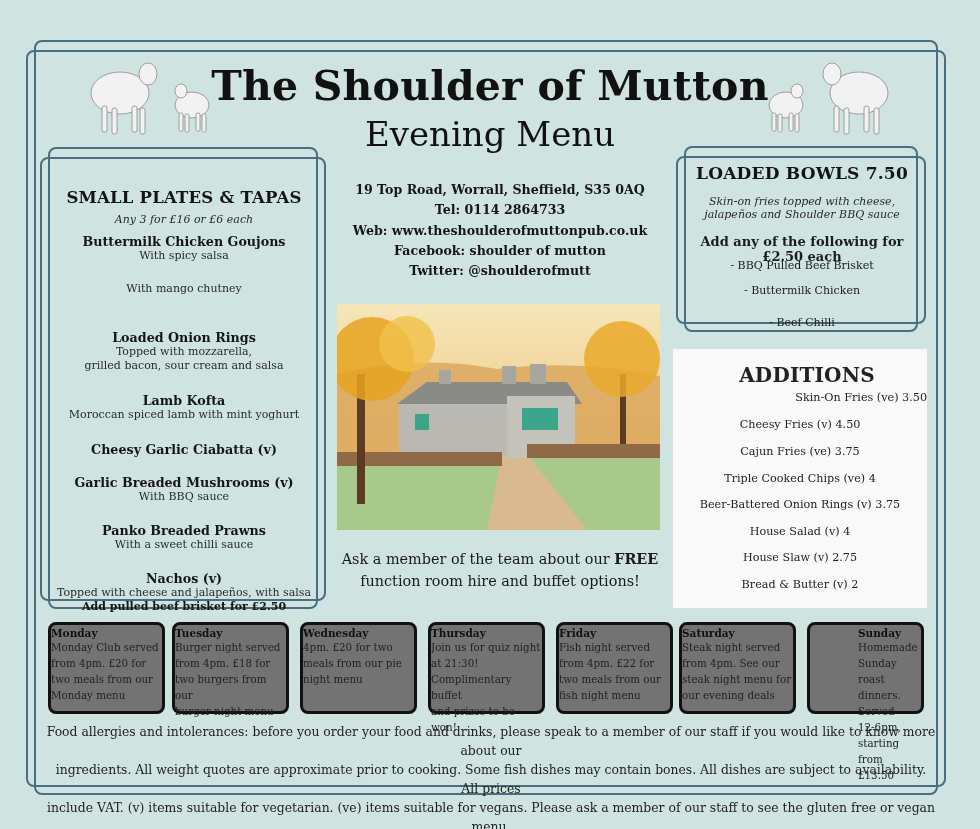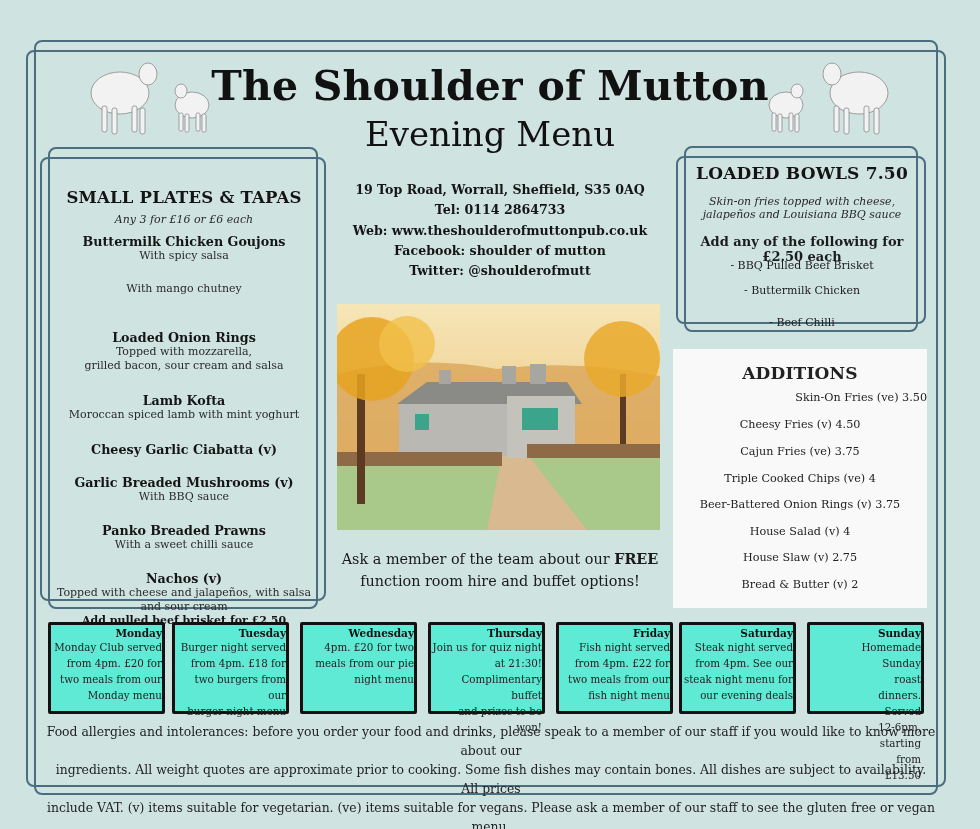--- a/index.html
+++ b/index.html
@@ -37,21 +37,21 @@
 
   
   #loaded-bowls { left:682px; top:152px; width:240px; height:178px; }
   .lb-line { position:absolute; left:0; width:100%; text-align:center; }
 
   
   #additions { left:673px; top:349px; width:254px; height:259px; background:#f9f9f9; }
   .add-item { position:absolute; left:0; width:100%; text-align:center; font-size:11.2px; color:#222; }
 
   
-  .day { position:absolute; top:622px; width:117px; height:92px; border:3px solid #111; border-radius:2px; box-sizing:border-box; text-align:right; background:#5eead4; }
+  .day { position:absolute; top:622px; width:117px; height:92px; border:3px solid #111; border-radius:8px; box-sizing:border-box; text-align:left; background:#737373; }
   .day-name { font-weight:bold; font-size:10.5px; margin-top:2px; color:#111; }
   .day-text { font-size:10.3px; line-height:16px; color:#222; }
 
   #allergy { left:46px; width:890px; top:722px; text-align:center; font-size:12.4px; line-height:19px; color:#222; }
 </style>
 </head>
 <body>
 
 <div class="frame" style="left:34px;top:40px;width:904px;height:755px;"></div>
 <div class="frame" style="left:26px;top:50px;width:920px;height:737px;"></div>
@@ -123,21 +123,20 @@
     <div class="item-name">Garlic Breaded Mushrooms (v)</div>
     <div class="item-desc">With BBQ sauce</div>
   </div>
   <div class="item" style="top:339px;">
     <div class="item-name">Panko Breaded Prawns</div>
     <div class="item-desc">With a sweet chilli sauce</div>
   </div>
   <div class="item" style="top:387px;">
     <div class="item-name">Nachos (v)</div>
     <div class="item-desc">Topped with cheese and jalapeños, with salsa</div>
-    <div class="item-desc">and sour cream</div>
     <div class="item-desc" style="font-weight:bold;color:#151515;">Add pulled beef brisket for £2.50</div>
   </div>
 </div>
 
 <div id="contact" class="abs">
   <div>19 Top Road, Worrall, Sheffield, S35 0AQ</div>
   <div>Tel: 0114 2864733</div>
   <div>Web: www.theshoulderofmuttonpub.co.uk</div>
   <div>Facebook: shoulder of mutton</div>
   <div>Twitter: @shoulderofmutt</div>
@@ -179,29 +178,29 @@
   <span>Ask a member of the team about our </span><b>FREE</b><br>
   <span>function room hire and buffet options!</span>
 </div>
 
 <div class="frame" style="left:684px;top:146px;width:234px;height:186px;"></div>
 <div class="frame" style="left:676px;top:156px;width:250px;height:168px;"></div>
 
 <div id="loaded-bowls" class="abs">
   <div class="lb-line sec-title" style="top:11px;font-size:17px;">LOADED BOWLS 7.50</div>
   <div class="lb-line sub-italic" style="top:43px;">Skin-on fries topped with cheese,</div>
-  <div class="lb-line sub-italic" style="top:56px;">jalapeños and Louisiana BBQ sauce</div>
+  <div class="lb-line sub-italic" style="top:56px;">jalapeños and Shoulder BBQ sauce</div>
   <div class="lb-line" style="top:82px;font-weight:bold;font-size:13px;">Add any of the following for £2.50 each</div>
   <div class="lb-line" style="top:107px;font-size:11px;">- BBQ Pulled Beef Brisket</div>
   <div class="lb-line" style="top:132px;font-size:11px;">- Buttermilk Chicken</div>
   <div class="lb-line" style="top:157px;font-size:11px;margin-top:7px;">- Beef Chilli</div>
 </div>
 
 <div id="additions" class="abs">
-  <div class="add-item sec-title" style="top:14px;font-size:17px;">ADDITIONS</div>
+  <div class="add-item sec-title" style="top:14px;font-size:20px;margin-left:7px;">ADDITIONS</div>
   <div class="add-item" style="top:42px;text-align:right;">Skin-On Fries (ve) 3.50</div>
   <div class="add-item" style="top:69px;">Cheesy Fries (v) 4.50</div>
   <div class="add-item" style="top:96px;">Cajun Fries (ve) 3.75</div>
   <div class="add-item" style="top:123px;">Triple Cooked Chips (ve) 4</div>
   <div class="add-item" style="top:149px;">Beer-Battered Onion Rings (v) 3.75</div>
   <div class="add-item" style="top:176px;">House Salad (v) 4</div>
   <div class="add-item" style="top:202px;">House Slaw (v) 2.75</div>
   <div class="add-item" style="top:229px;">Bread &amp; Butter (v) 2</div>
 </div>
 

